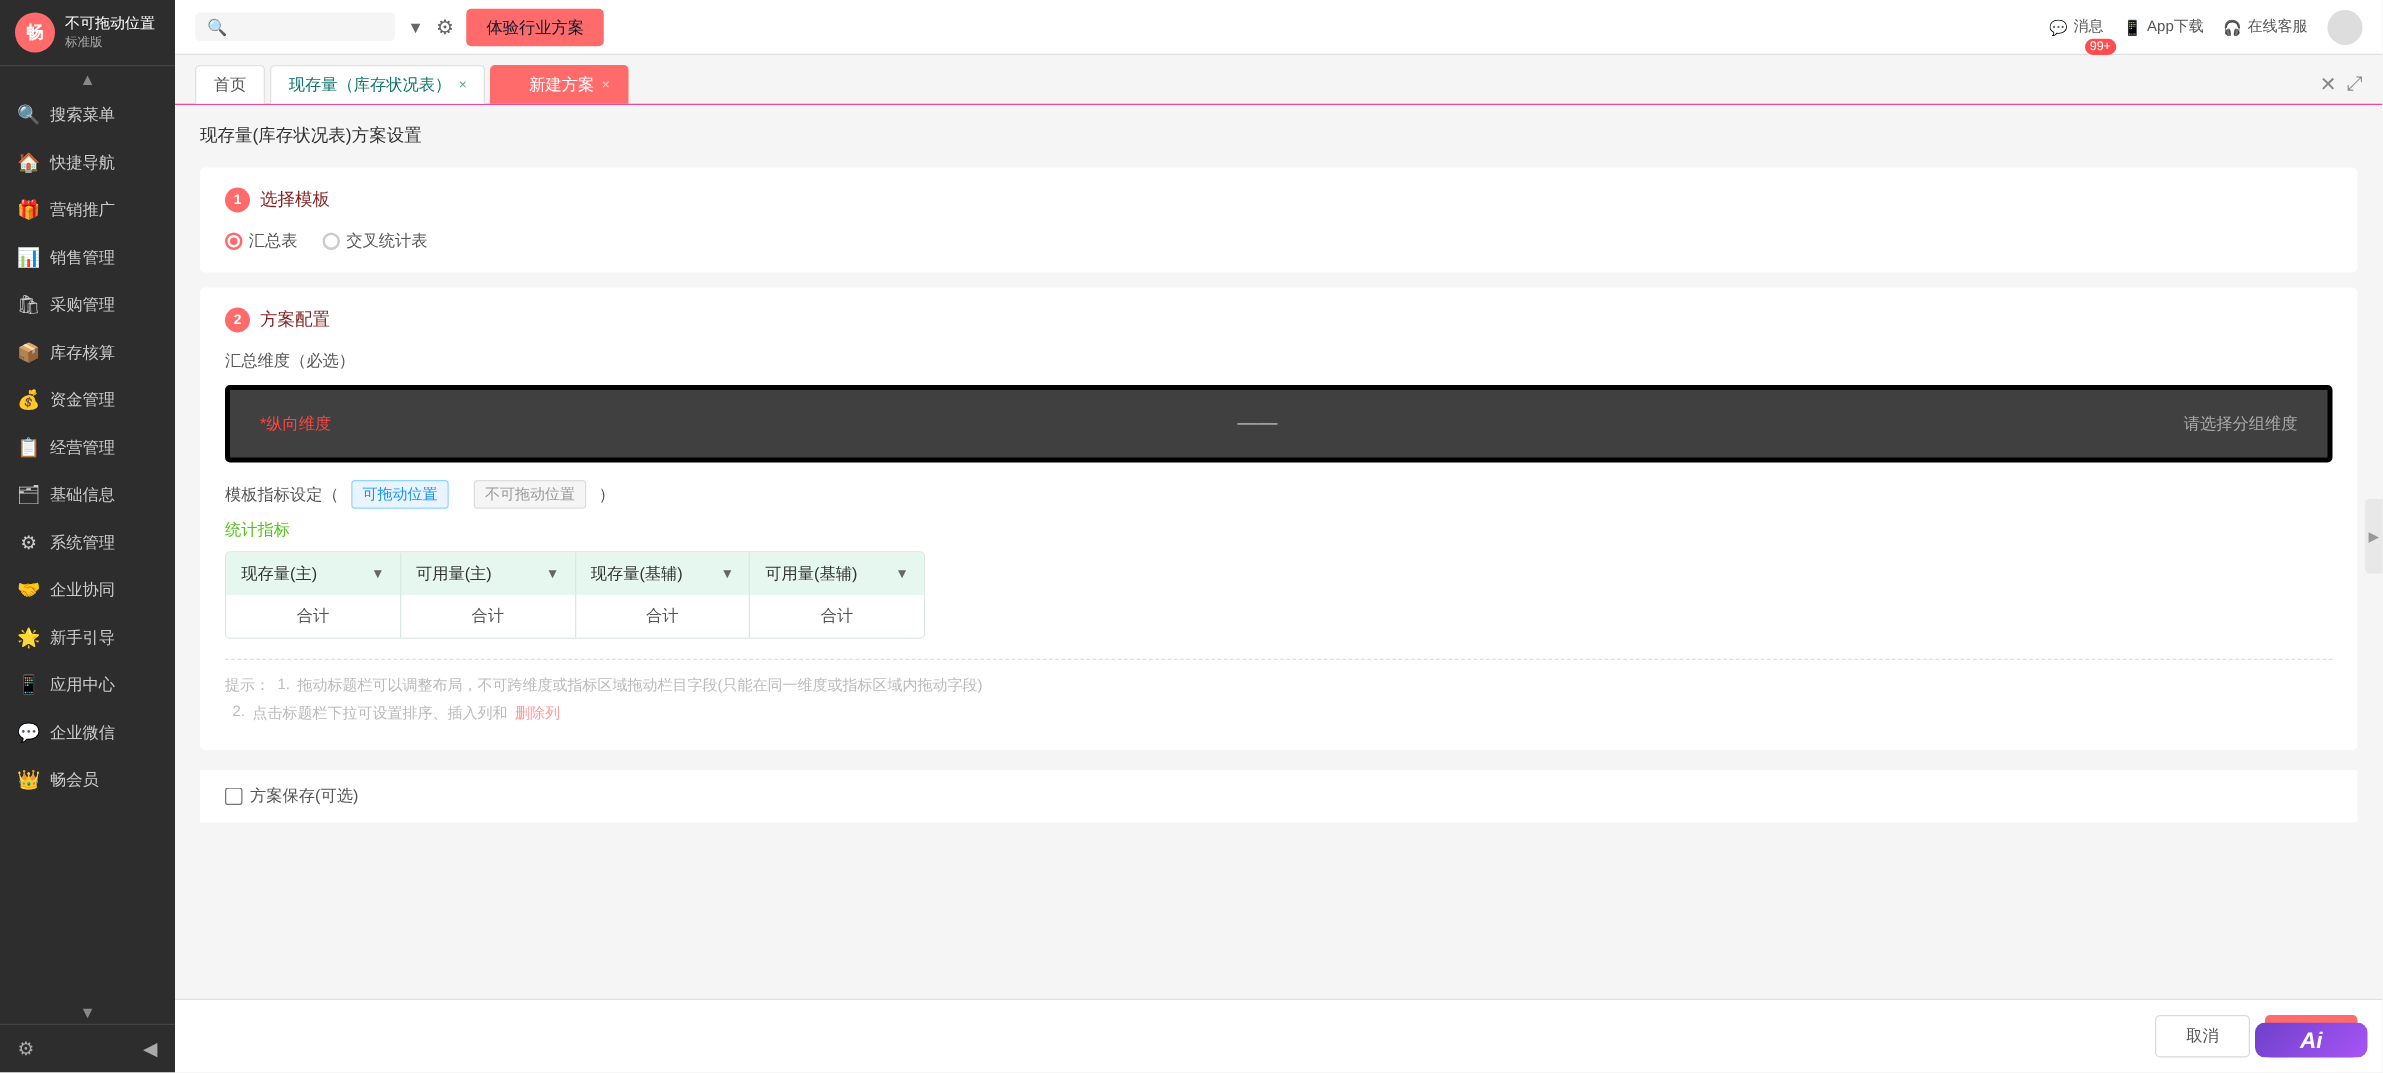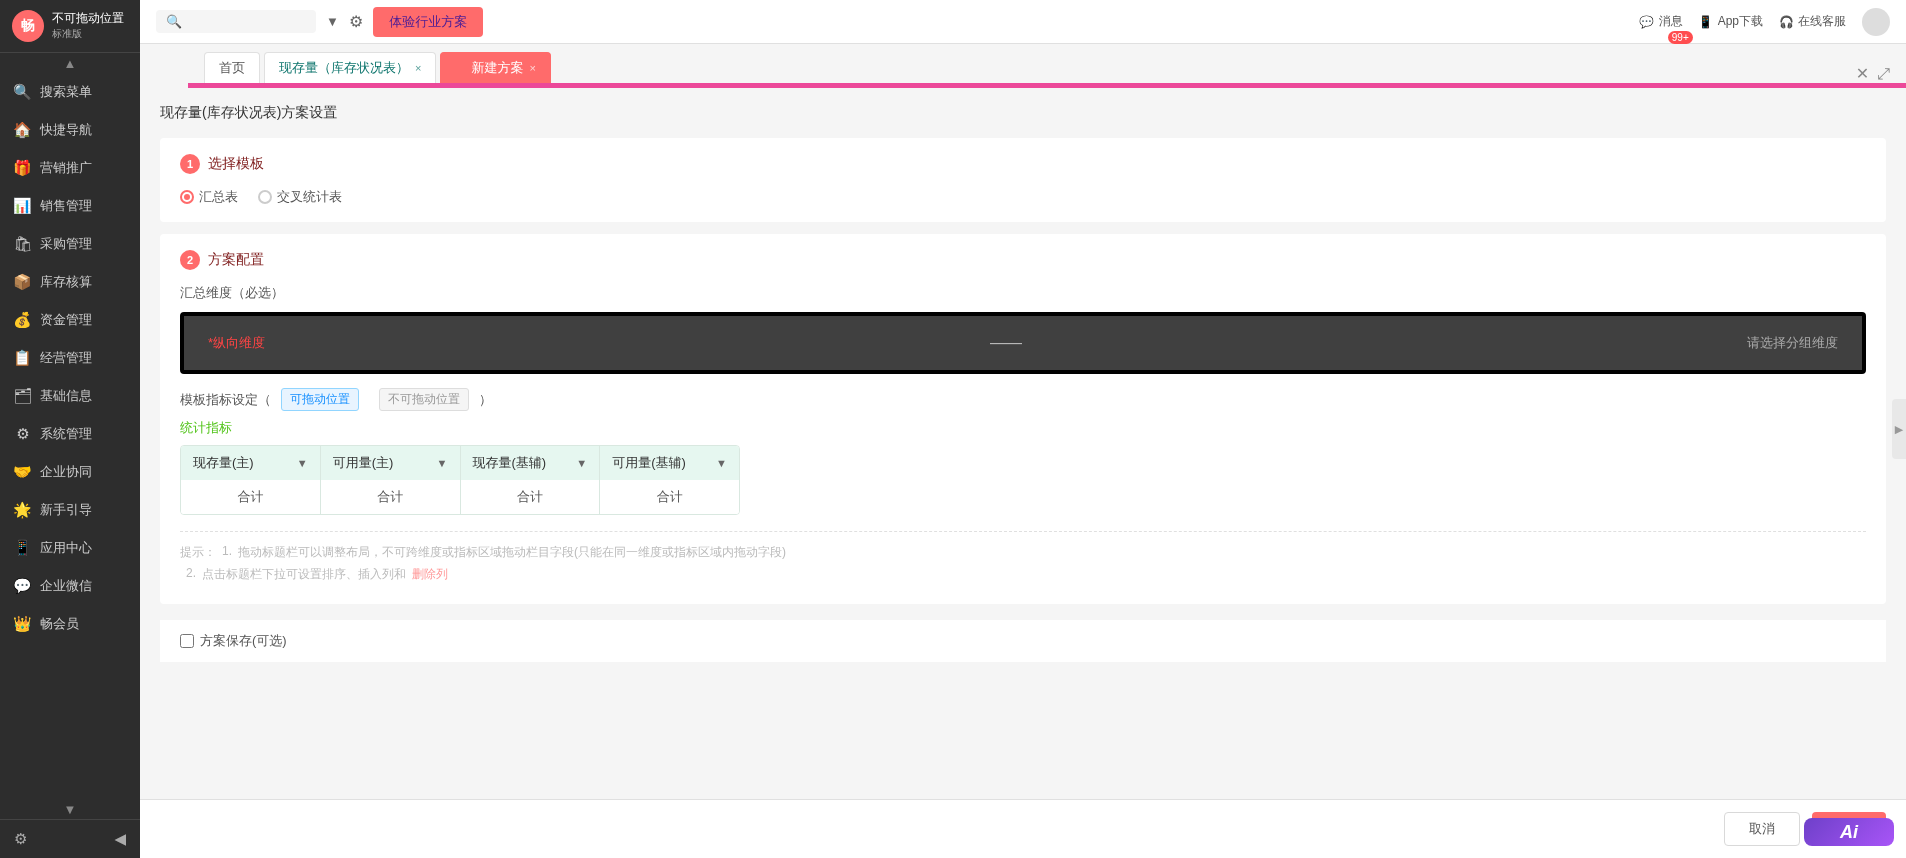--- a/index.html
+++ b/index.html
@@ -137,21 +137,21 @@
       cursor: pointer;
       font-size: 13px;
     }
     .top-bar-settings {
       color: #666;
       cursor: pointer;
       font-size: 16px;
     }
     .top-bar-trial-btn {
       background: #ff6b6b;
-      color: #4c1d95;
+      color: #0f172a;
       border: none;
       padding: 6px 16px;
       border-radius: 4px;
       cursor: pointer;
       font-size: 13px;
     }
     .top-bar-right {
       display: flex;
       align-items: center;
       gap: 16px;
@@ -185,26 +185,25 @@
       align-items: center;
       justify-content: center;
       font-size: 11px;
       color: #888;
     }
 
     
     .tab-bar {
       background: #f5f5f5;
       display: flex;
-      align-items: flex-end;
+      align-items: center;
       padding: 8px 16px 0;
       gap: 4px;
       flex-shrink: 0;
-      border-bottom: 5px solid #ec4899;
-      margin-left: 48px;
+      border-bottom: 1px solid #ec4899;
     }
     .tab {
       display: flex;
       align-items: center;
       gap: 6px;
       padding: 6px 14px;
       background: #fff;
       border-radius: 4px 4px 0 0;
       cursor: pointer;
       font-size: 13px;

